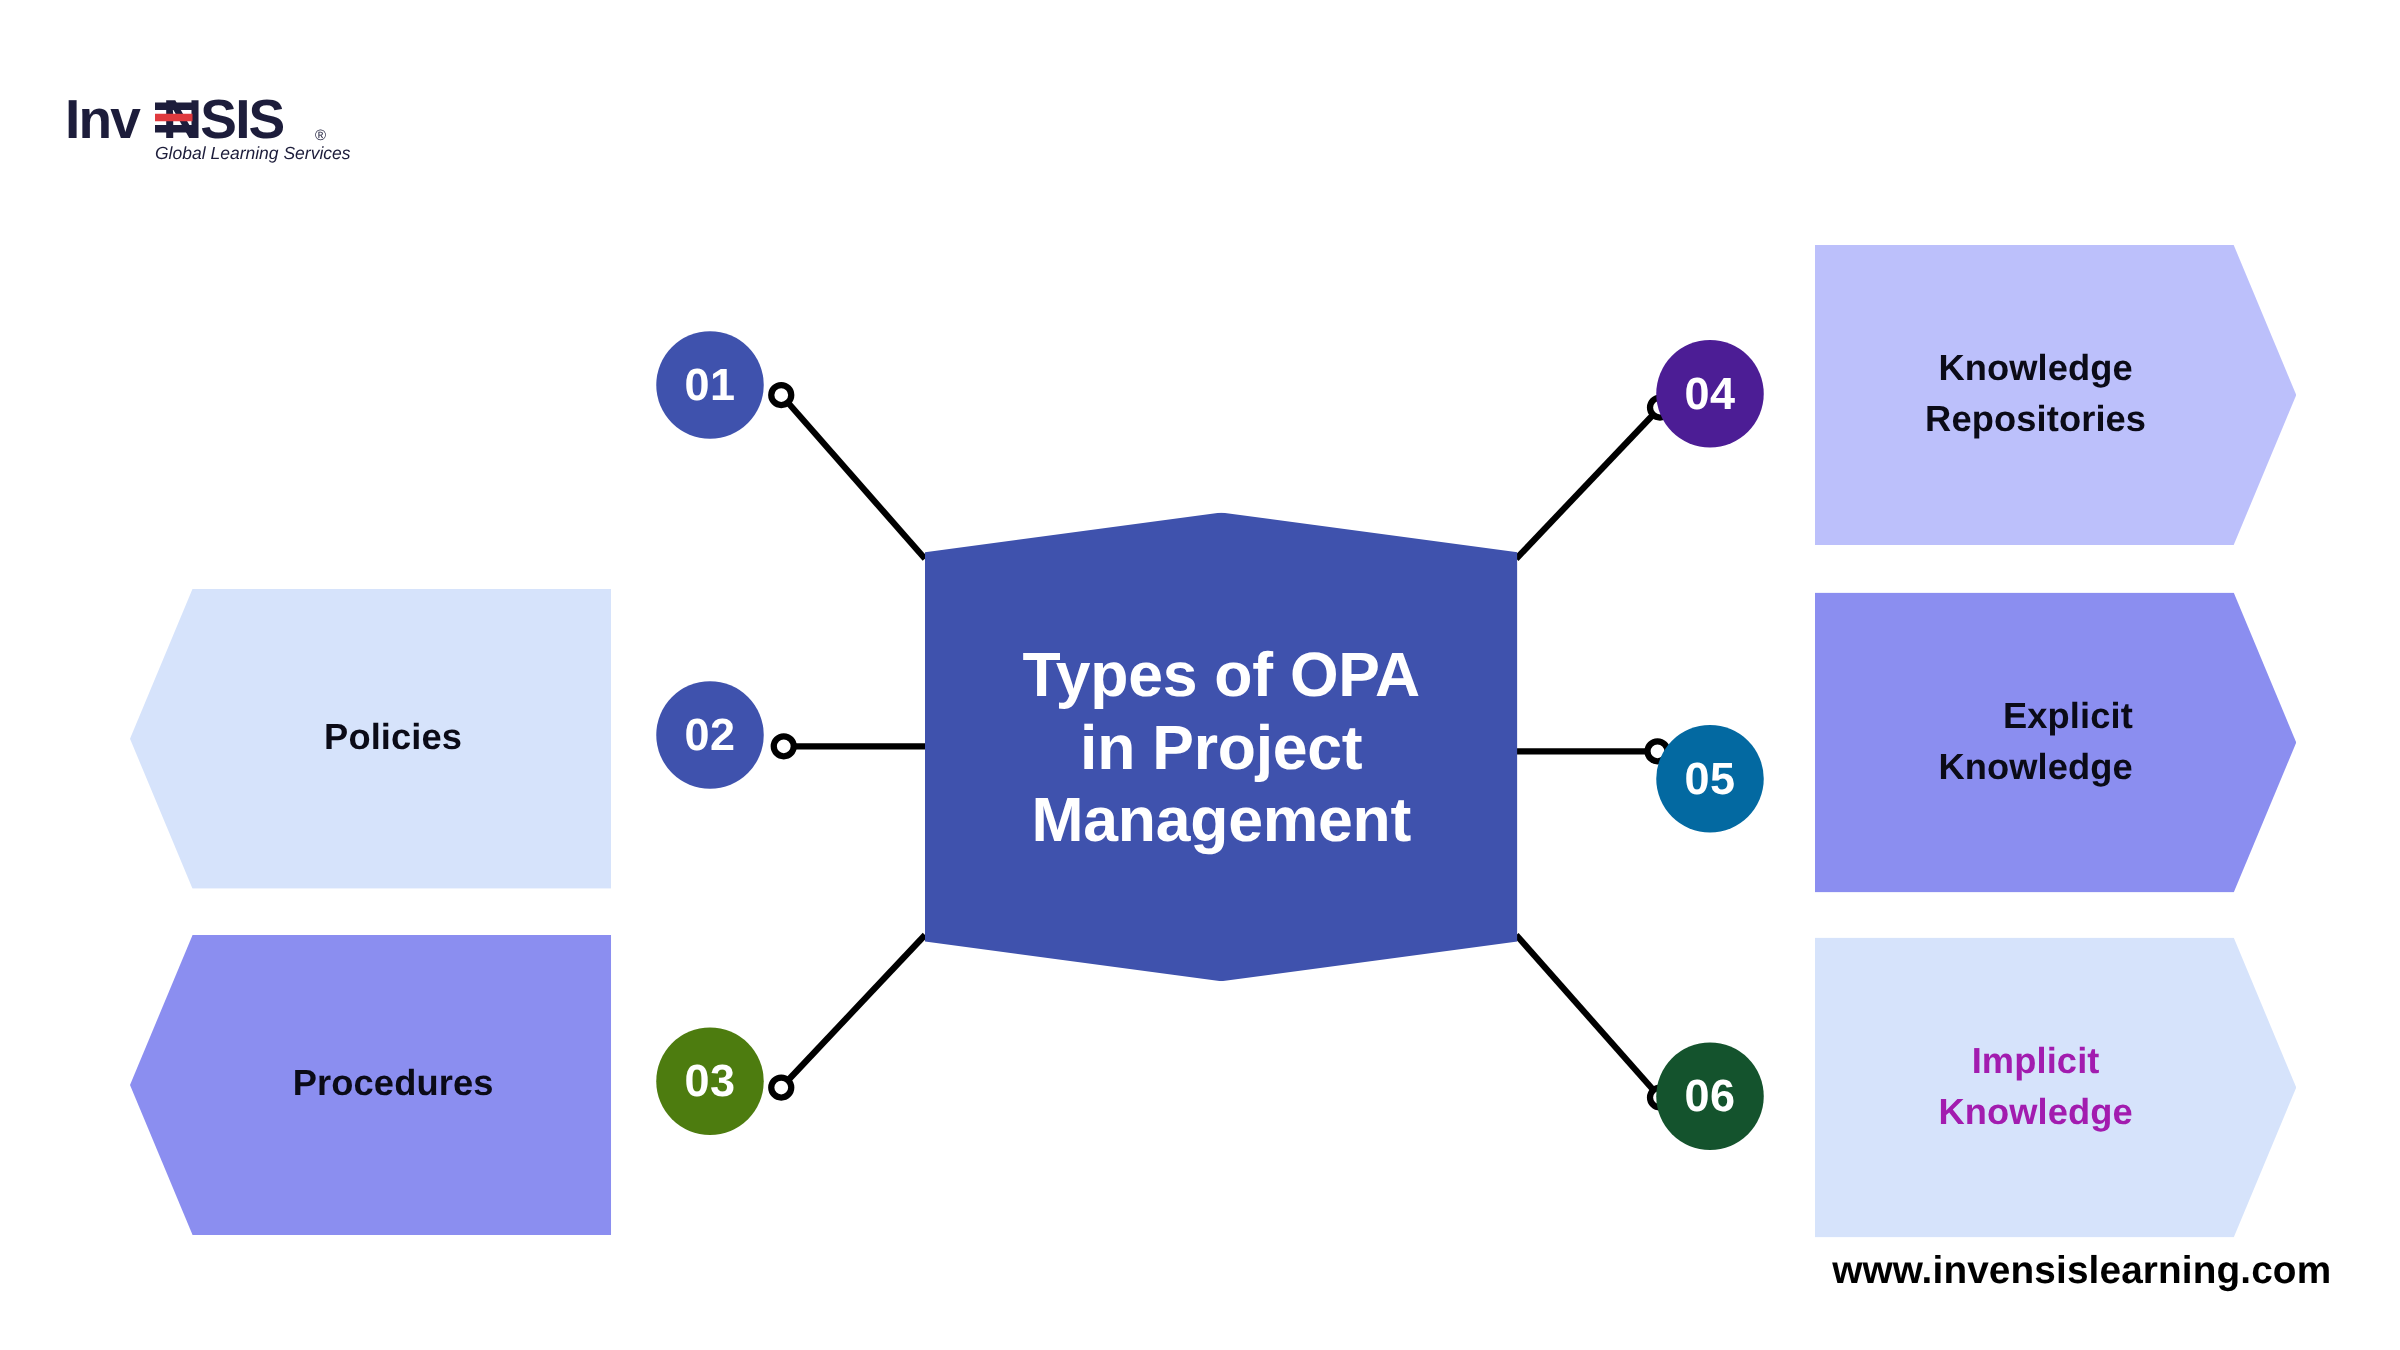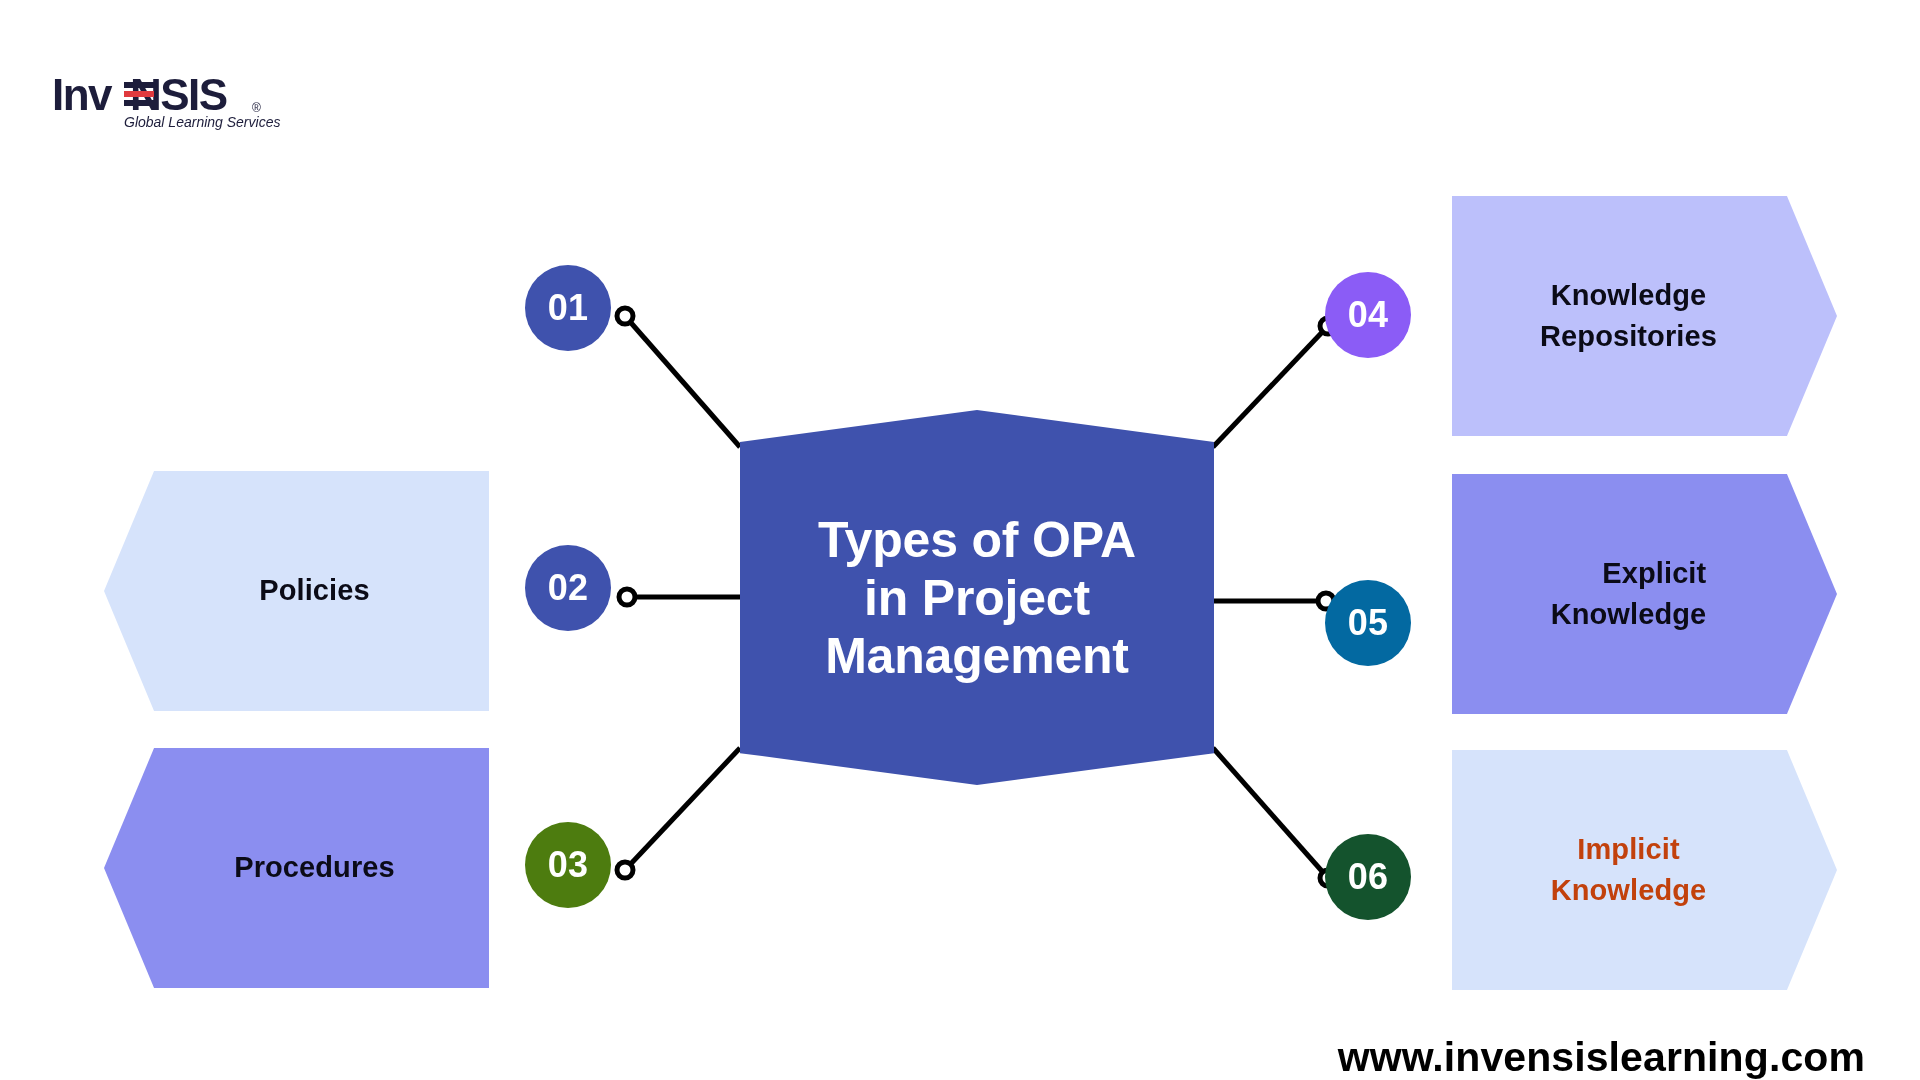--- a/index.html
+++ b/index.html
@@ -68,22 +68,22 @@
     background:#3f52ad;
     display:flex; align-items:center; justify-content:center;
     z-index:5;
   }
   .num-circle .num {
     color:#ffffff; font-size:36px; font-weight:700; letter-spacing:.3px;
   }
 
   
   #site-url {
-    position:absolute; right:55px; top:986px;
-    font-size:41px; font-weight:700; color:#000000; letter-spacing:.1px;
+    position:absolute; right:55px; top:950px;
+    font-size:31px; font-weight:700; color:#000000; letter-spacing:.1px;
   }
 </style>
 </head>
 <body>
 
 <div id="stage">
 
   <div id="logo">
     <svg width="260" height="62" viewBox="0 0 260 62">
       <g fill="#1d1d3b" font-family="Liberation Sans, sans-serif" font-weight="700">
@@ -137,41 +137,41 @@
   </div>
 
   <div class="band band-right" style="left:1452px; top:426px;">
     <div class="band-shape" style="background: rgb(139, 142, 240);"></div>
     <div class="band-label" style="color: rgb(11, 11, 23); text-align: right;">Explicit
 Knowledge</div>
   </div>
 
   <div class="band band-right" style="left:1452px; top:702px;">
     <div class="band-shape" style="background: rgb(214, 227, 251);"></div>
-    <div class="band-label" style="color: #c2410c;">Implicit
+    <div class="band-label" style="color: #a21caf;">Implicit
 Knowledge</div>
   </div>
 
   <div id="center" style="left:740px; top:362px; width:474px; height:375px;">
     <div class="hex" style="background: rgb(63, 82, 173);"></div>
     <div id="center-title" style="color: rgb(255, 255, 255);">Types of OPA
 in Project
 Management</div>
   </div>
 
   <div class="num-circle" style="left: 525px; top: 217px; background: rgb(63, 82, 173);">
     <span class="num">01</span>
   </div>
   <div class="num-circle" style="left: 525px; top: 497px; background: rgb(63, 82, 173);">
     <span class="num">02</span>
   </div>
   <div class="num-circle" style="left: 525px; top: 774px; background: #4d7c0f;">
     <span class="num">03</span>
   </div>
-  <div class="num-circle" style="left: 1325px; top: 224px; background: #8b5cf6;">
+  <div class="num-circle" style="left: 1325px; top: 224px; background: #4c1d95;">
     <span class="num">04</span>
   </div>
   <div class="num-circle" style="left: 1325px; top: 532px; background: #0369a1;">
     <span class="num">05</span>
   </div>
   <div class="num-circle" style="left: 1325px; top: 786px; background: #14532d;">
     <span class="num">06</span>
   </div>
 
   <div id="site-url">www.invensislearning.com</div>

